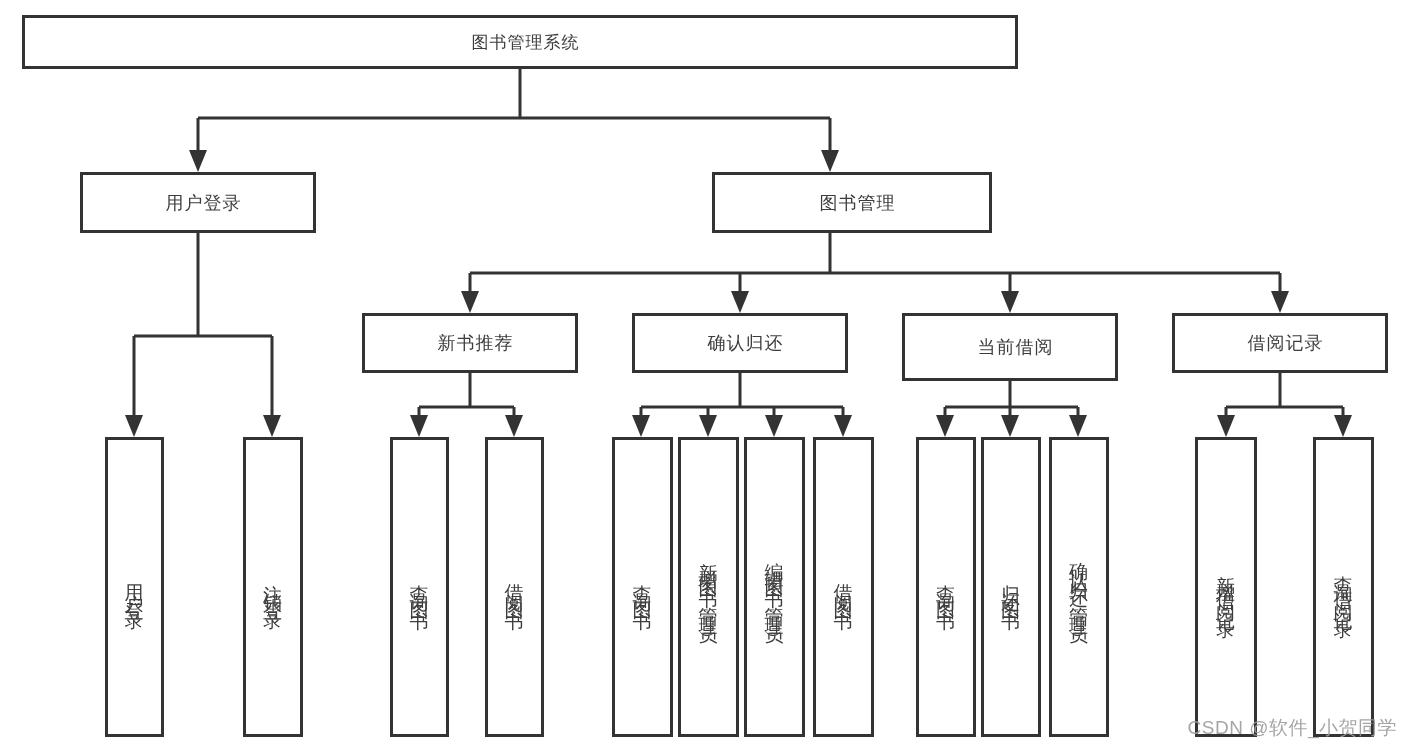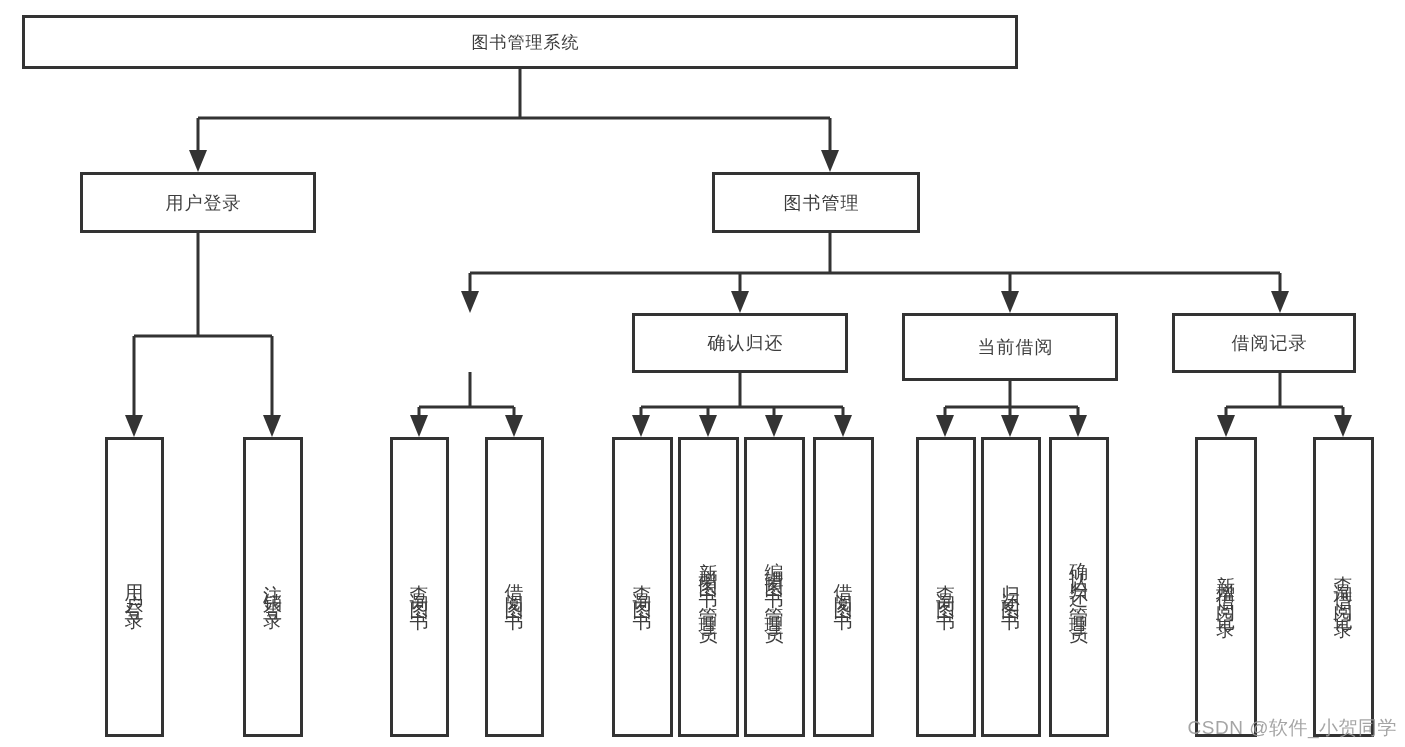--- a/index.html
+++ b/index.html
@@ -110,31 +110,34 @@
     </g>
   </svg>
 
   <div class="node h root" style="left:22px; top:15px; width:996px; height:54px;">
     <span>图书管理系统</span>
   </div>
 
   <div class="node h" style="left:80px; top:172px; width:236px; height:61px;">
     <span>用户登录</span>
   </div>
-  <div class="node h" style="left:712px; top:172px; width:208px; height:61px;">
+  <div class="node h" style="left:712px; top:172px; width:280px; height:61px;">
     <span>图书管理</span>
   </div>
 
+  <div class="node h" style="left:362px; top:313px; width:216px; height:60px;">
+    <span>新书推荐</span>
+  </div>
   <div class="node h" style="left:632px; top:313px; width:216px; height:60px;">
     <span>确认归还</span>
   </div>
   <div class="node h" style="left:902px; top:313px; width:216px; height:68px;">
     <span>当前借阅</span>
   </div>
-  <div class="node h" style="left:1172px; top:313px; width:184px; height:60px;">
+  <div class="node h" style="left:1172px; top:313px; width:216px; height:60px;">
     <span>借阅记录</span>
   </div>
 
   <div class="node v" style="left:105px; top:437px; width:59px; height:300px;">
     <span>用户登录</span>
   </div>
   <div class="node v" style="left:243px; top:437px; width:60px; height:300px;">
     <span>注销登录</span>
   </div>
 

